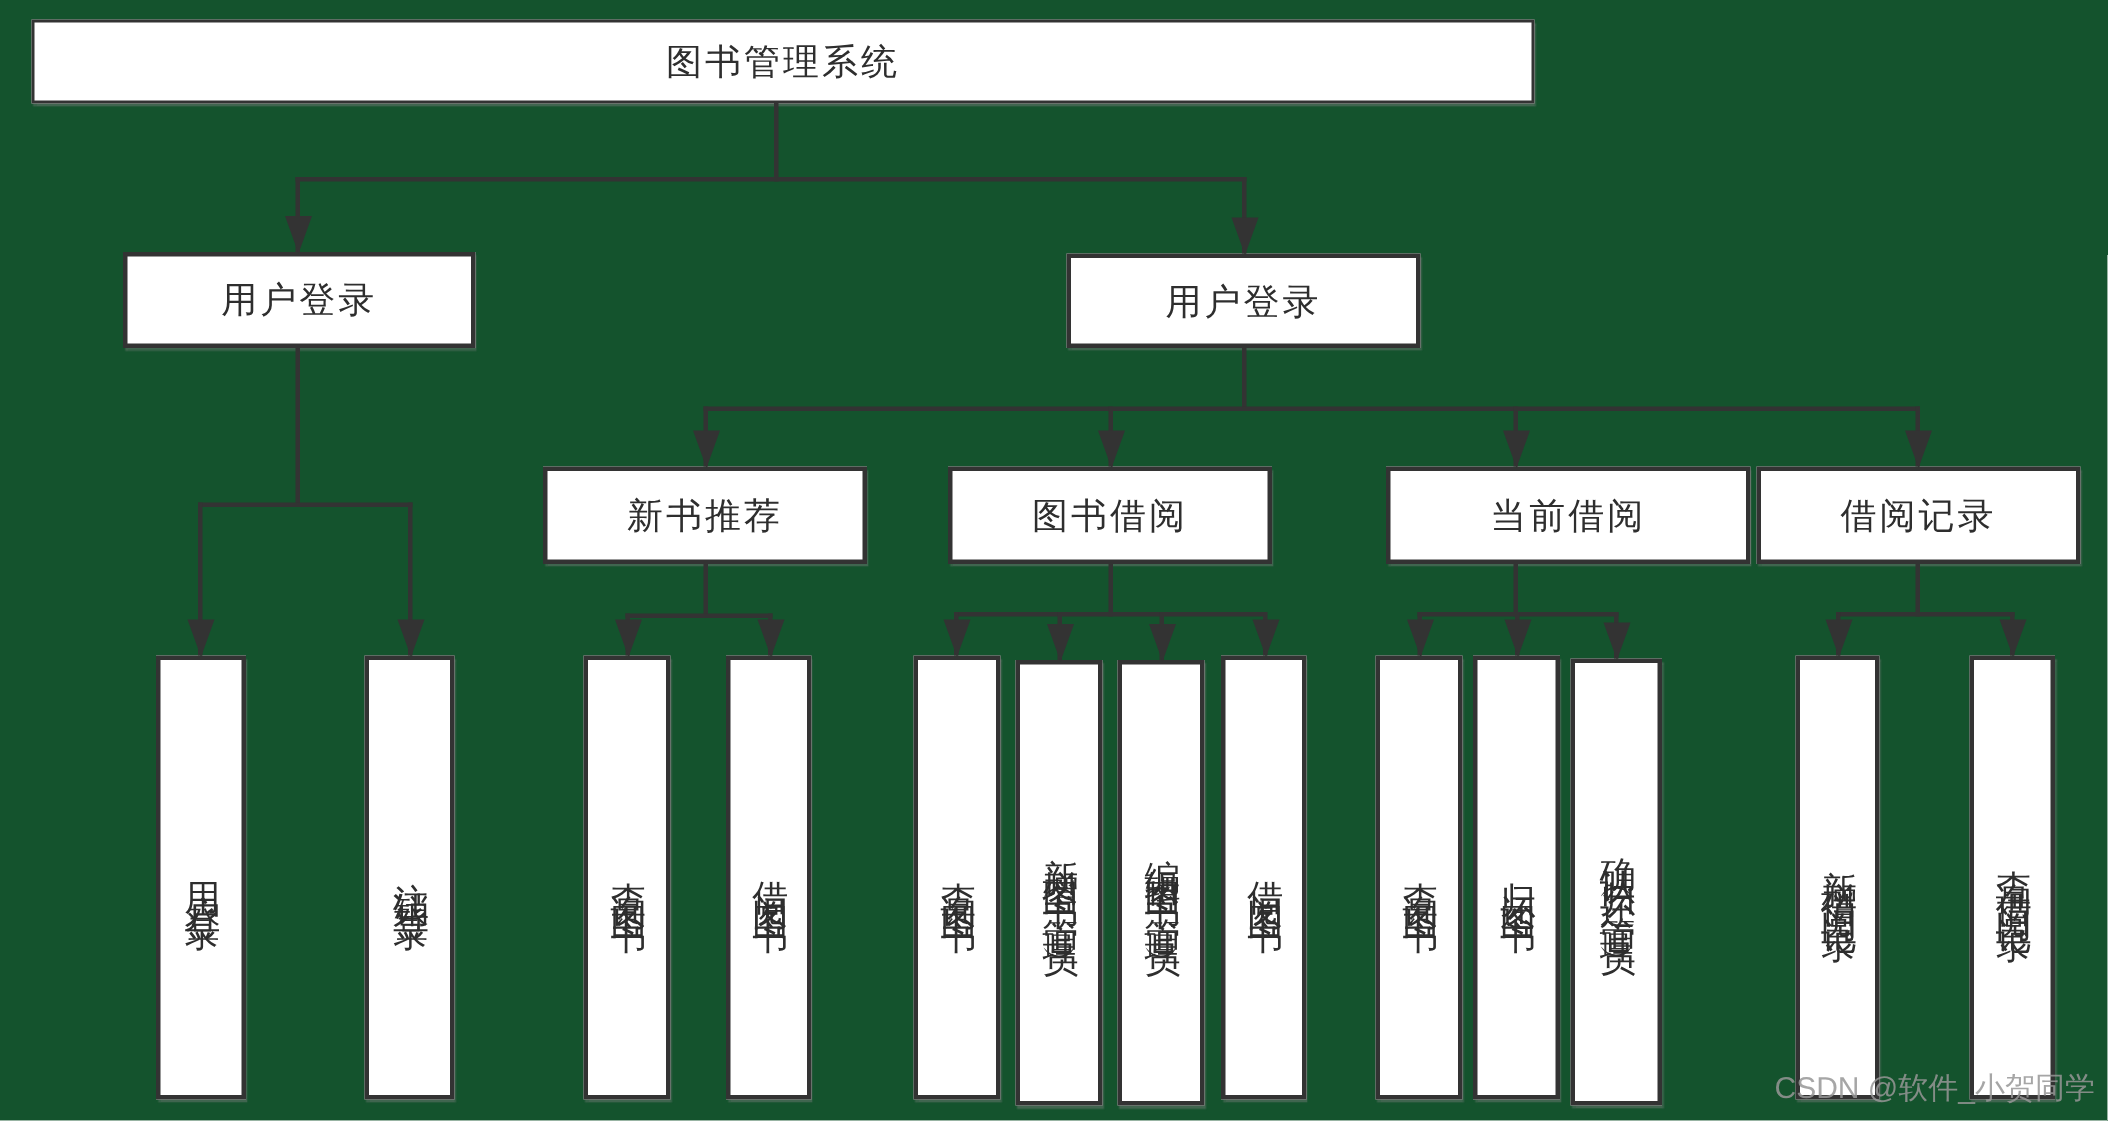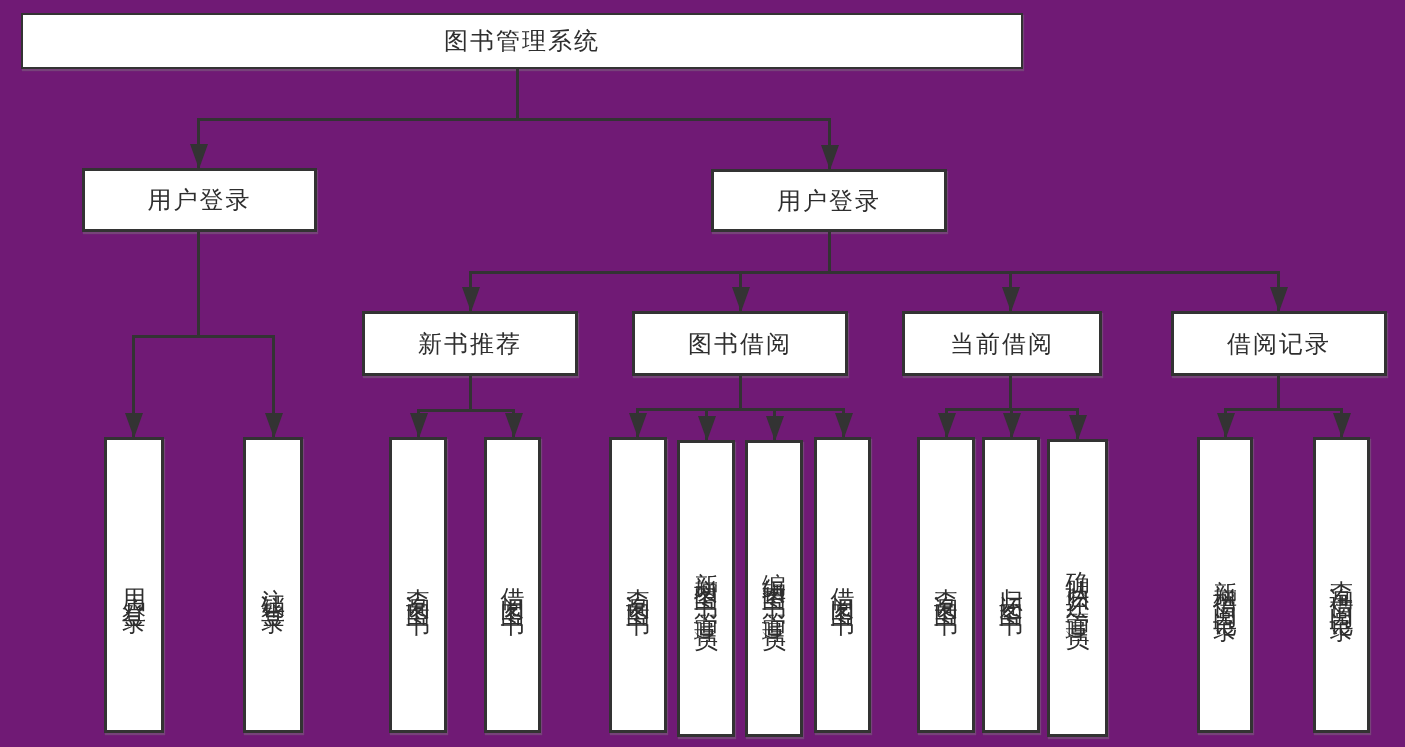--- a/index.html
+++ b/index.html
@@ -1,18 +1,18 @@
 <!DOCTYPE html>
 <html><head>
 <meta charset="utf-8">
 <style>
   * { margin:0; padding:0; box-sizing:border-box; }
   html,body { background:#ffffff; }
   .stage {
-    position:relative; width:1405px; height:747px; background:#701a75;
+    position:relative; width:1405px; height:747px; background:#14532d;
     font-family:"Liberation Sans","DejaVu Sans",sans-serif; overflow:hidden;
   }
   .box {
     position:absolute; background:#fff; border:3px solid #333333; color:#2e2e2e;
     display:flex; align-items:center; justify-content:center;
     box-shadow:1px 2px 1px rgba(130,130,130,0.40);
   }
   .hbox { font-size:24px; letter-spacing:2px; }
   .root { border-width:2px; }
   .vbox {
@@ -48,21 +48,21 @@
   <div class="box hbox" style="left:711px; top:169px; width:236px; height:63px;">
     <span>用户登录</span>
   </div>
 
   <div class="box hbox" style="left:362px; top:311px; width:216px; height:65px;">
     <span>新书推荐</span>
   </div>
   <div class="box hbox" style="left:632px; top:311px; width:216px; height:65px;">
     <span>图书借阅</span>
   </div>
-  <div class="box hbox" style="left:902px; top:311px; width:200px; height:65px;">
+  <div class="box hbox" style="left:924px; top:311px; width:243px; height:65px;">
     <span>当前借阅</span>
   </div>
   <div class="box hbox" style="left:1171px; top:311px; width:216px; height:65px;">
     <span>借阅记录</span>
   </div>
 
   <div class="box vbox" style="left:104px; top:437px; width:60px; height:296px;">
     <span>用户登录</span>
   </div>
   <div class="box vbox" style="left:243px; top:437px; width:60px; height:296px;">
@@ -135,14 +135,15 @@
   <div class="arrow" style="left:636px; top:408px; height:29px;"></div>
   <div class="arrow" style="left:705px; top:408px; height:32px;"></div>
   <div class="arrow" style="left:773px; top:408px; height:32px;"></div>
   <div class="arrow" style="left:842px; top:408px; height:29px;"></div>
   <div class="arrow" style="left:945px; top:408px; height:29px;"></div>
   <div class="arrow" style="left:1010px;top:408px; height:29px;"></div>
   <div class="arrow" style="left:1076px;top:408px; height:31px;"></div>
   <div class="arrow" style="left:1224px;top:408px; height:29px;"></div>
   <div class="arrow" style="left:1340px;top:408px; height:29px;"></div>
 
+  <div class="watermark">CSDN @软件_小贺同学</div>
 
 </div>
 
 </body></html>

